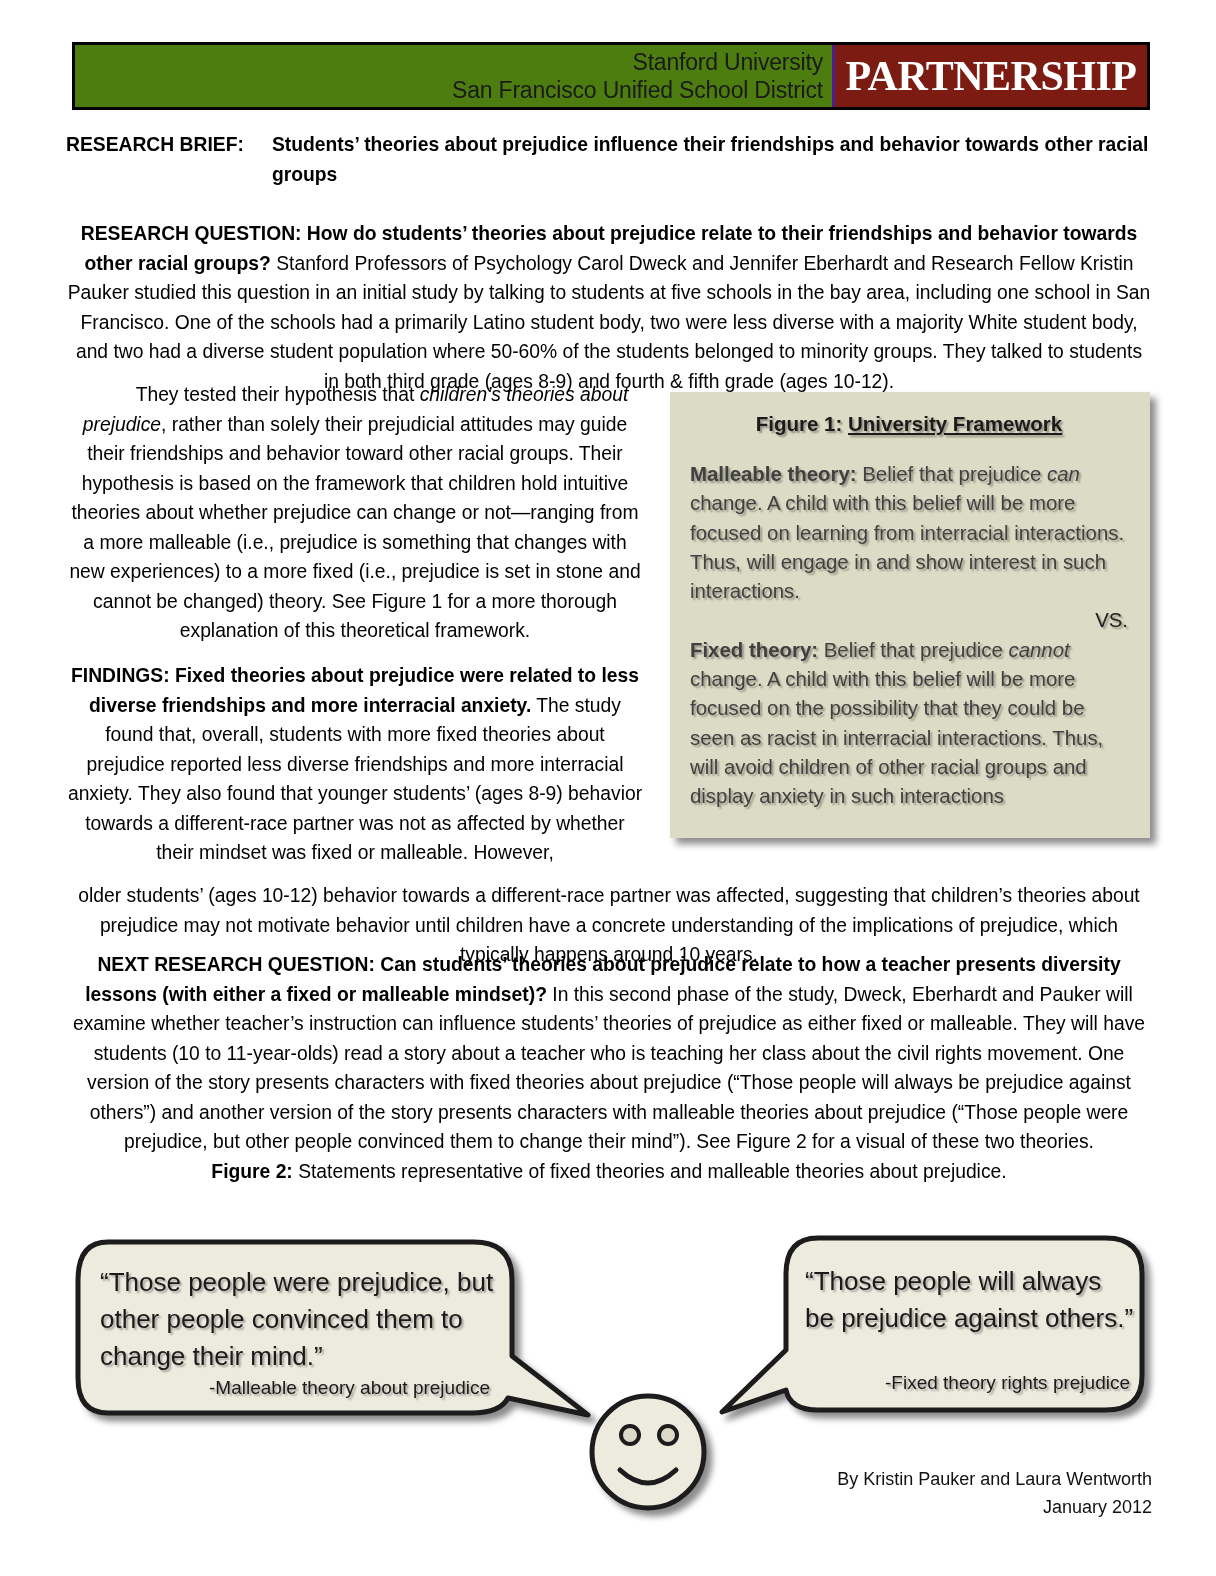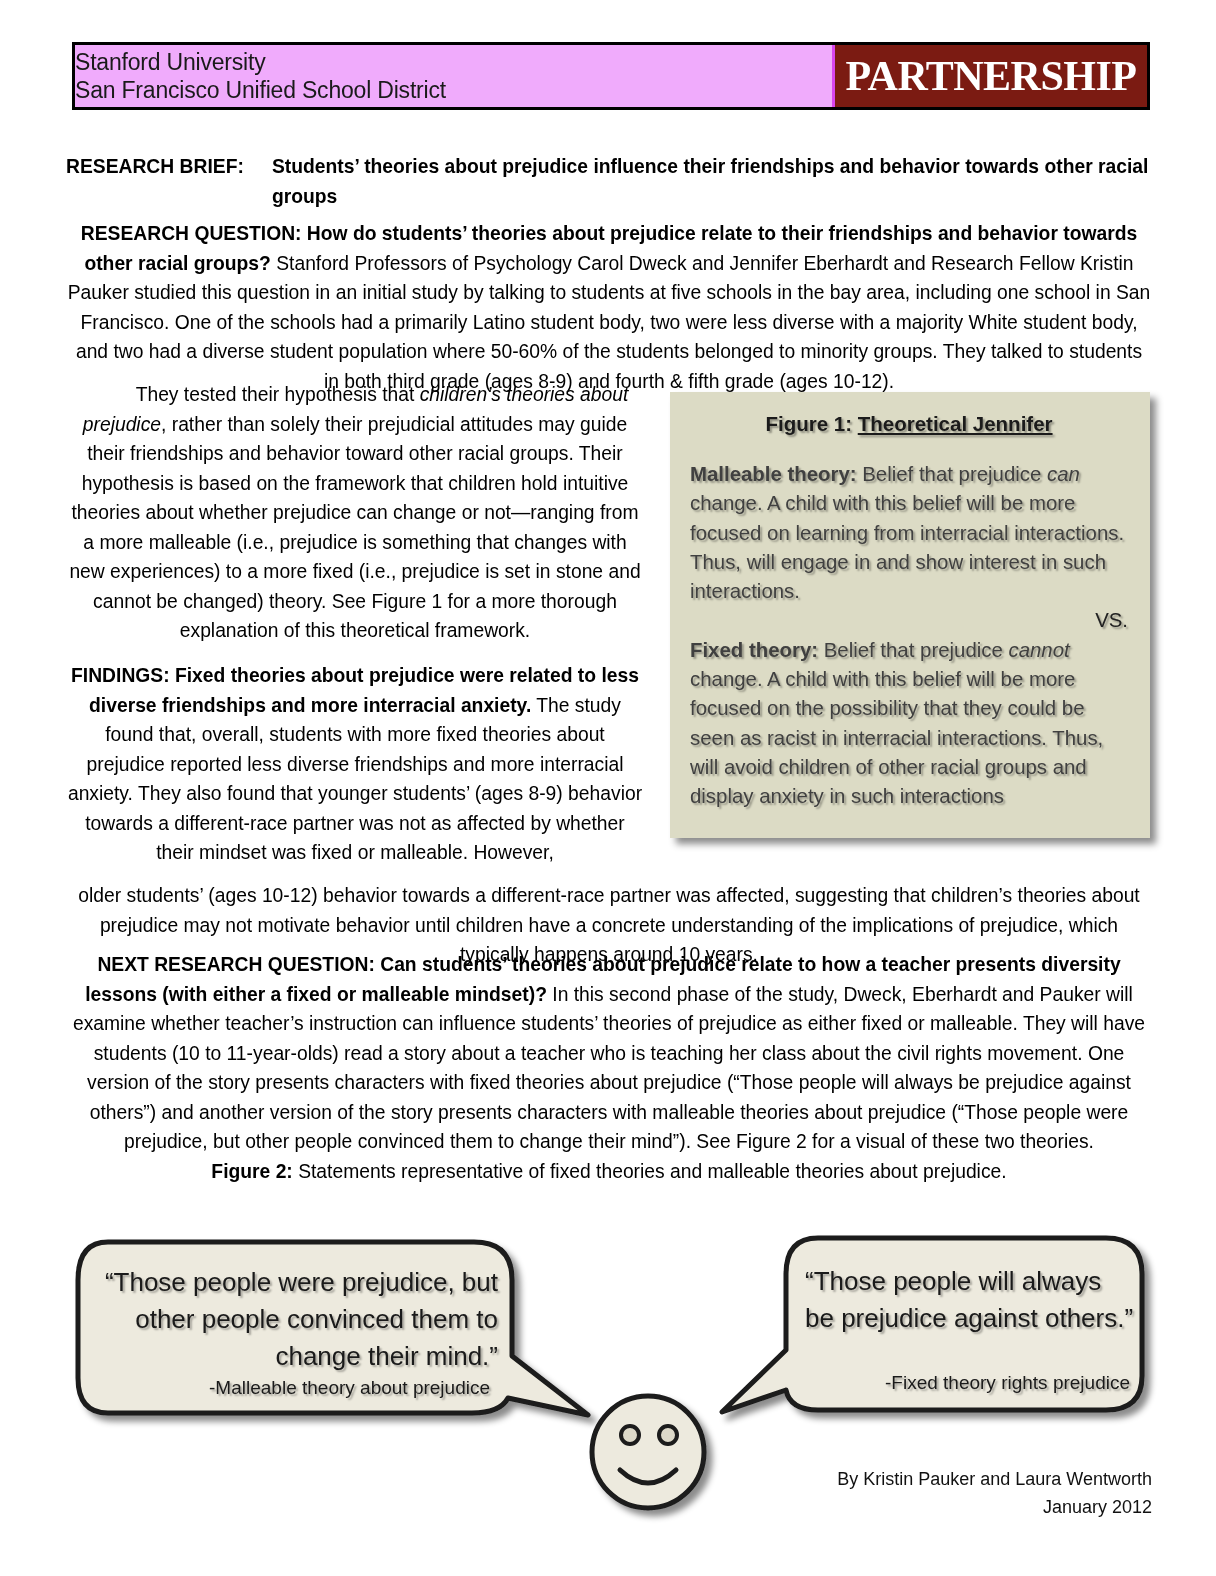--- a/index.html
+++ b/index.html
@@ -22,28 +22,29 @@
     position: absolute;
     left: 72px;
     top: 42px;
     width: 1078px;
     height: 68px;
     display: flex;
     border: 3px solid #000000;
     box-sizing: border-box;
   }
   #header-left {
-    background: #f0abfc;
+    background: #4d7c0f;
     flex: 1 1 auto;
     display: flex;
     flex-direction: column;
+    align-items: flex-end;
     justify-content: center;
     padding-right: 9px;
     box-sizing: border-box;
-    border-right: 3px solid #d946ef;
+    border-right: 3px solid #4c1d95;
   }
   .header-line {
     font-family: "Liberation Sans", sans-serif;
     font-size: 23px;
     line-height: 28px;
     letter-spacing: -0.2px;
     color: #1a1a1a;
     white-space: nowrap;
   }
   #header-right {
@@ -72,21 +73,21 @@
     color: #000000;
     text-align: center;
   }
   b, .b { font-weight: bold; }
   i, .i { font-style: italic; }
 
   
   #brief-row {
     position: absolute;
     left: 66px;
-    top: 152px;
+    top: 130px;
     width: 1086px;
     display: flex;
     align-items: flex-start;
   }
   #brief-label {
     font-weight: bold;
     font-size: 19.3px;
     line-height: 29.5px;
     width: 206px;
     flex: 0 0 206px;
@@ -197,21 +198,20 @@
     font-family: "Liberation Sans", sans-serif;
     color: #1a1a1a;
     text-shadow: 2px 2px 2px rgba(0,0,0,0.3);
   }
   #left-bubble-text {
     left: 100px;
     top: 34px;
     width: 398px;
     font-size: 26px;
     line-height: 37px;
-    text-align: right;
   }
   #left-bubble-attr {
     left: 100px;
     top: 145px;
     width: 390px;
     text-align: right;
     font-size: 19px;
     line-height: 25px;
   }
   #right-bubble-text {
@@ -258,21 +258,21 @@
 <div id="brief-row">
   <div id="brief-label">RESEARCH BRIEF:</div>
   <div id="brief-title">Students’ theories about prejudice influence their friendships and behavior towards other racial groups</div>
 </div>
 
 <div class="page-text" id="para-question"><b>RESEARCH QUESTION: How do students’ theories about prejudice relate to their friendships and behavior towards other racial groups?</b><span> Stanford Professors of Psychology Carol Dweck and Jennifer Eberhardt and Research Fellow Kristin Pauker studied this question in an initial study by talking to students at five schools in the bay area, including one school in San Francisco. One of the schools had a primarily Latino student body, two were less diverse with a majority White student body, and two had a diverse student population where 50-60% of the students belonged to minority groups. They talked to students in both third grade (ages 8-9) and fourth &amp; fifth grade (ages 10-12).</span></div>
 
 <div class="page-text" id="para-hypothesis"><span>They tested their hypothesis that </span><i>children’s theories about prejudice</i><span>, rather than solely their prejudicial attitudes may guide their friendships and behavior toward other racial groups. Their hypothesis is based on the framework that children hold intuitive theories about whether prejudice can change or not—ranging from a more malleable (i.e., prejudice is something that changes with new experiences) to a more fixed (i.e., prejudice is set in stone and cannot be changed) theory. See Figure 1 for a more thorough explanation of this theoretical framework.</span></div>
 
 <div id="figure1-box">
-  <div id="figure1-title"><span class="lbl">Figure 1:</span> <span class="lbl und">Theoretical Jennifer</span></div>
+  <div id="figure1-title"><span class="lbl">Figure 1:</span> <span class="lbl und">University Framework</span></div>
   <div class="fig1-para"><b>Malleable theory:</b><span> Belief that prejudice </span><i>can</i><span> change. A child with this belief will be more focused on learning from interracial interactions. Thus, will engage in and show interest in such interactions.</span></div>
   <div id="fig1-vs">VS.</div>
   <div class="fig1-para"><b>Fixed theory:</b><span> Belief that prejudice </span><i>cannot</i><span> change. A child with this belief will be more focused on the possibility that they could be seen as racist in interracial interactions. Thus, will avoid children of other racial groups and display anxiety in such interactions</span></div>
 </div>
 
 <div class="page-text" id="para-findings"><b>FINDINGS: Fixed theories about prejudice were related to less diverse friendships and more interracial anxiety.</b><span> The study found that, overall, students with more fixed theories about prejudice reported less diverse friendships and more interracial anxiety. They also found that younger students’ (ages 8-9) behavior towards a different-race partner was not as affected by whether their mindset was fixed or malleable.  However,</span></div>
 
 <div class="page-text" id="para-findings-cont">older students’ (ages 10-12) behavior towards a different-race partner was affected, suggesting that children’s theories about prejudice may not motivate behavior until children have a concrete understanding of the implications of prejudice, which typically happens around 10 years.</div>
 
 <div class="page-text" id="para-next"><b>NEXT RESEARCH QUESTION: Can students’ theories about prejudice relate to how a teacher presents diversity lessons (with either a fixed or malleable mindset)?</b><span> In this second phase of the study, Dweck, Eberhardt and Pauker will examine whether teacher’s instruction can influence students’ theories of prejudice as either fixed or malleable. They will have students (10 to 11-year-olds) read a story about a teacher who is teaching her class about the civil rights movement. One version of the story presents characters with fixed theories about prejudice (“Those people will always be prejudice against others”) and another version of the story presents characters with malleable theories about prejudice (“Those people were prejudice, but other people convinced them to change their mind”).  See Figure 2 for a visual of these two theories.</span></div>

